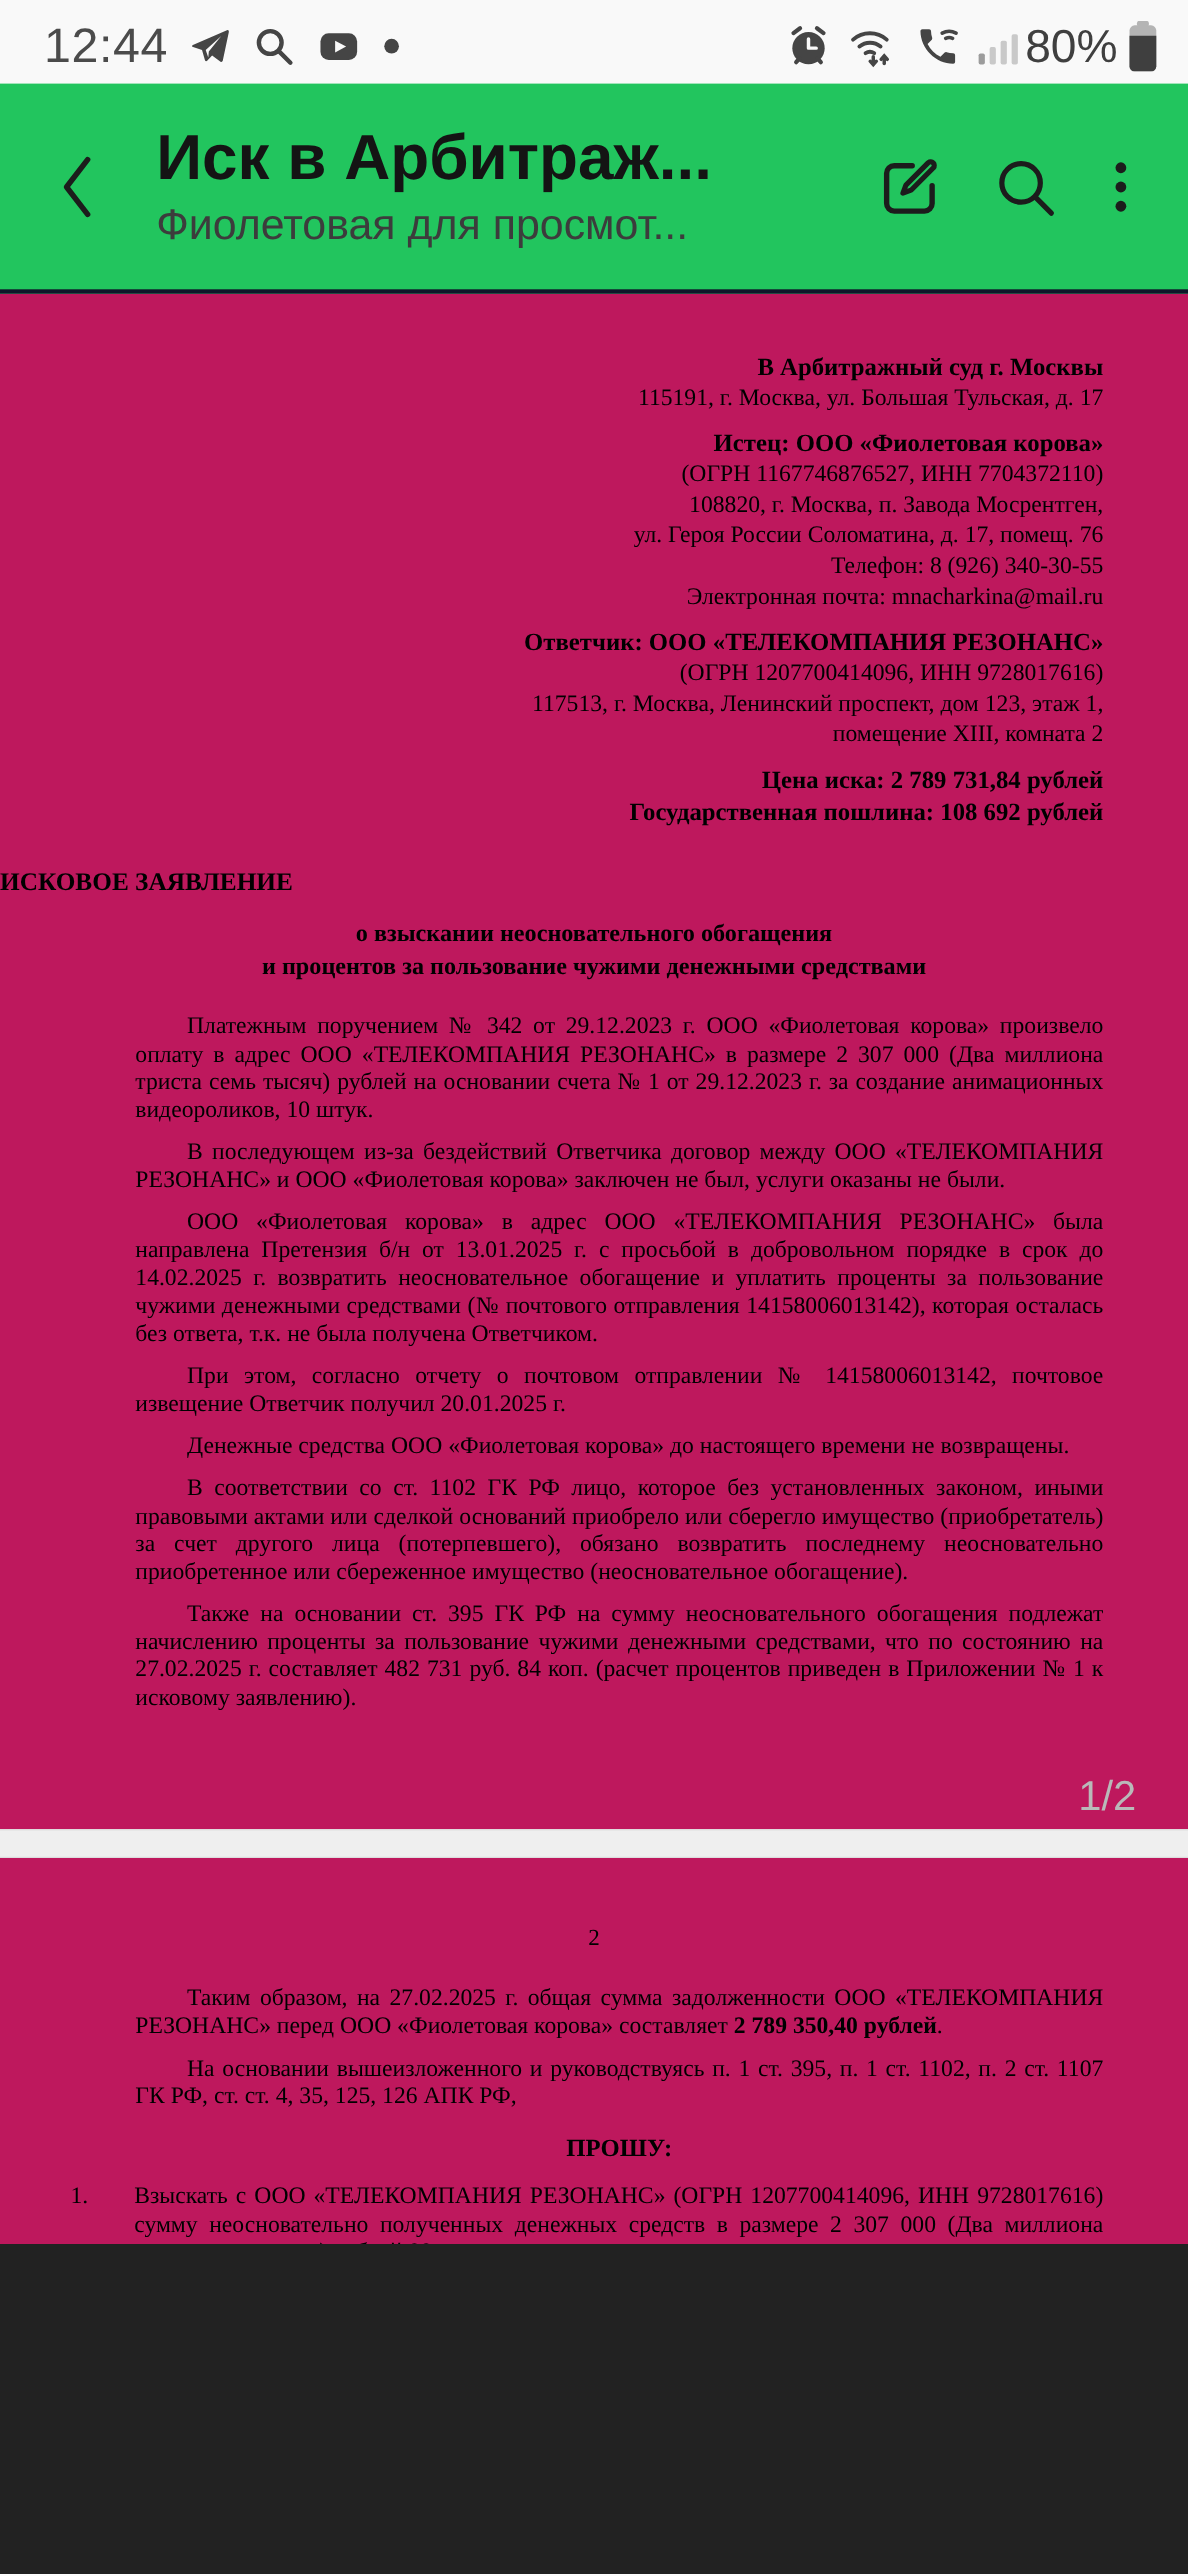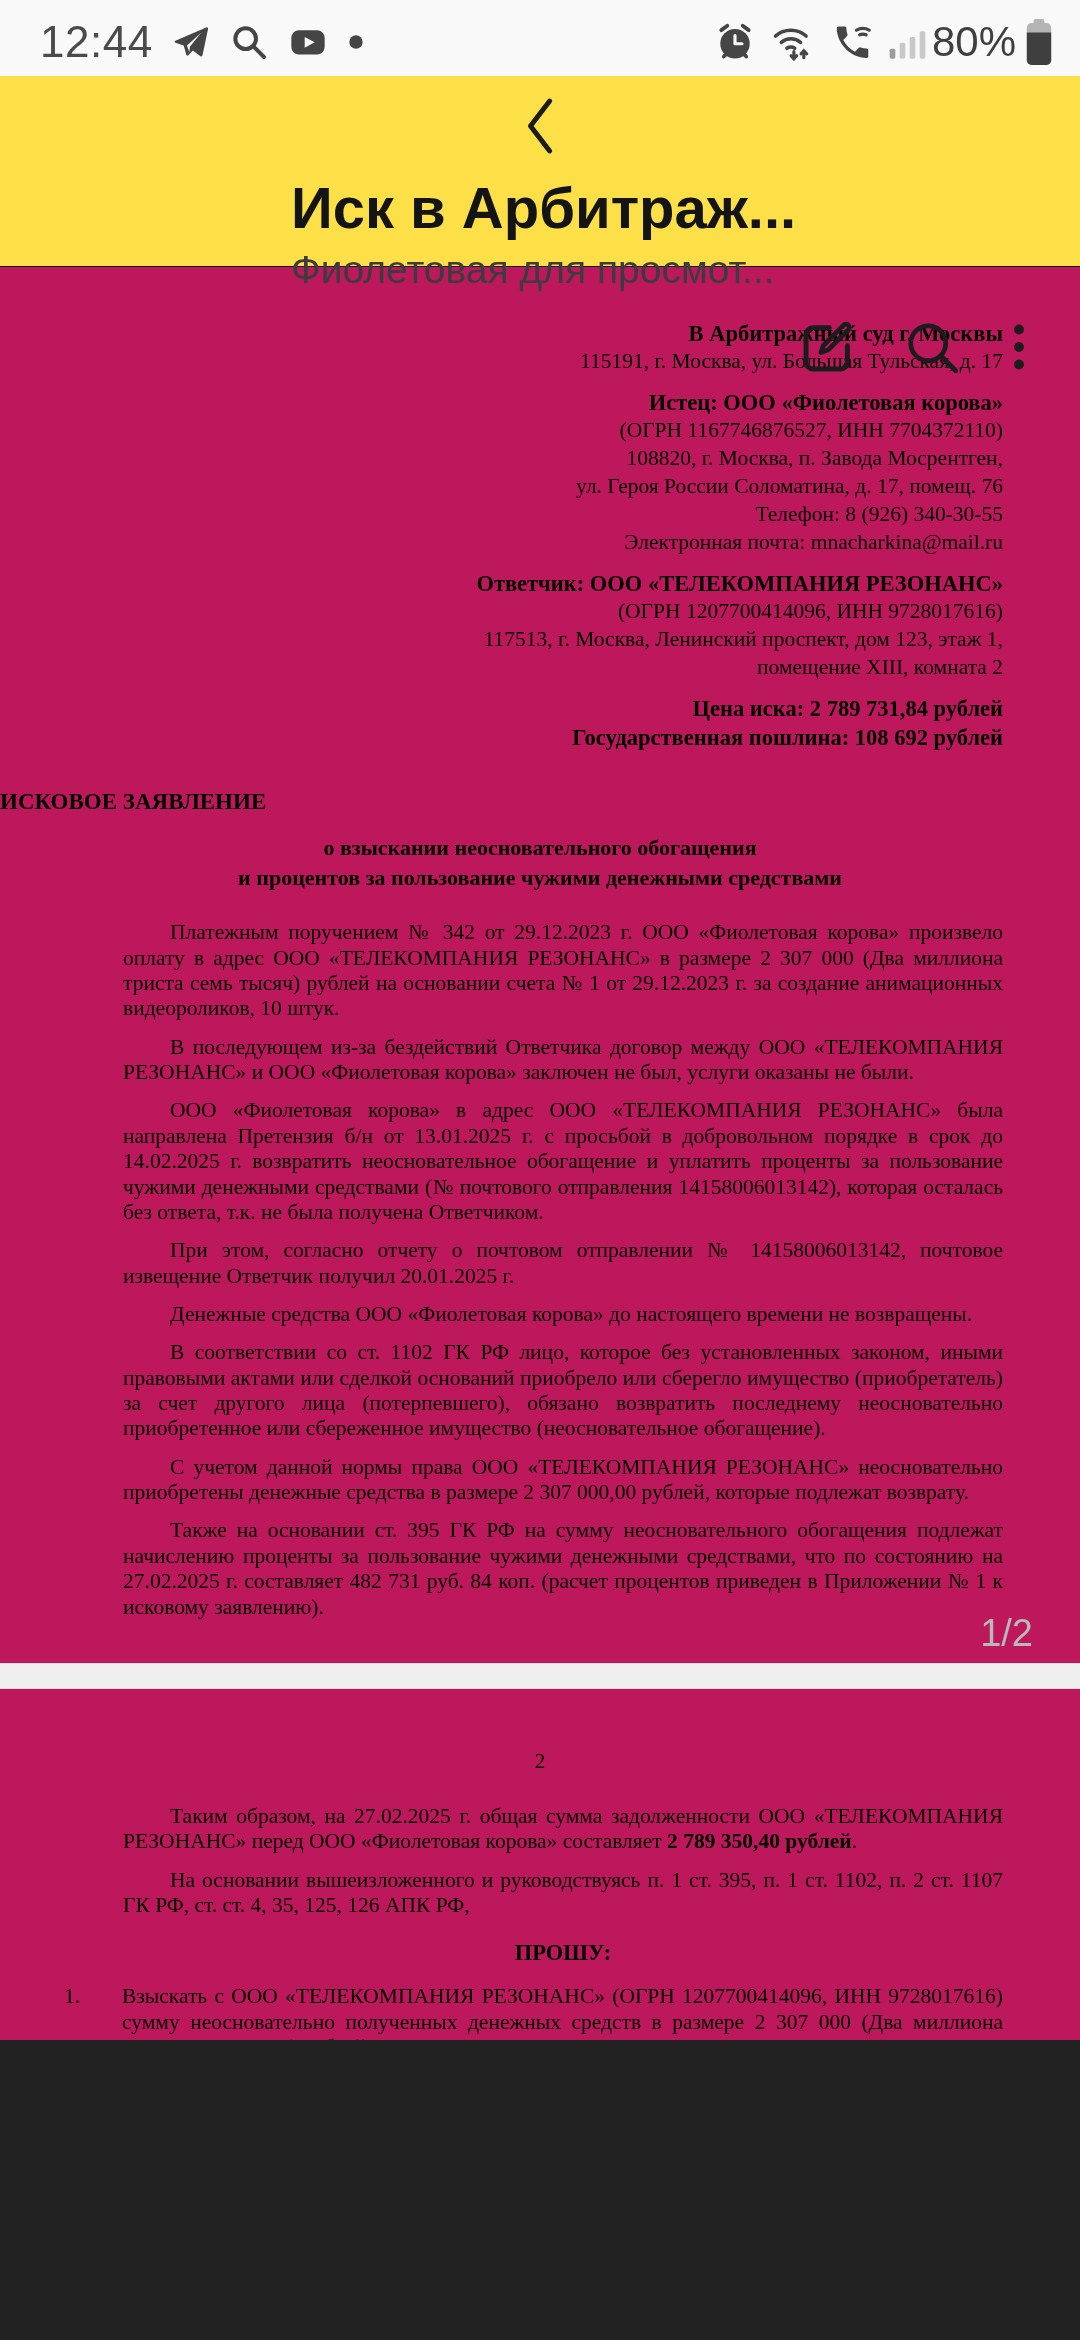--- a/index.html
+++ b/index.html
@@ -18,23 +18,23 @@
   }
   .sb-time { font-size:44px; color:#4b4b4b; letter-spacing:0.5px; }
   .sb-ico { display:inline-flex; margin-left:18px; }
   .sb-spacer { flex:1; }
   .sb-right .sb-ico { margin-left:14px; }
   .sb-batt-text { font-size:42px; color:#3f3f3f; margin-left:4px; }
 
   
   .app-bar {
     position:absolute; top:76px; left:0; right:0; height:191px;
-    background:#fde047; border-bottom:1px solid #0f172a;
+    background:#22c55e; border-bottom:4px solid #0f172a;
     display:flex; align-items:center; box-sizing:border-box;
-    padding:0 26px 0 30px; z-index:10;flex-direction:column;
+    padding:0 26px 0 30px; z-index:10;
   }
   .ab-back { width:84px; height:100px; display:flex; align-items:center; justify-content:center; flex:none; }
   .ab-titles { margin-left:28px; min-width:0; width:530px; flex:none; }
   .ab-title {
     font-size:58px; font-weight:bold; color:#141414; line-height:1.1;
     white-space:nowrap; overflow:hidden;
   }
   .ab-subtitle { font-size:39px; color:#3c3c3c; margin-top:8px; white-space:nowrap; overflow:hidden; }
   .ab-actions { display:flex; align-items:center; margin-left:auto; }
   .ab-btn { width:104px; height:110px; display:flex; align-items:center; justify-content:center; }
@@ -237,21 +237,20 @@
       <div>и процентов за пользование чужими денежными средствами</div>
     </div>
 
     <div class="doc-body">
       <p class="para">Платежным поручением № 342 от 29.12.2023 г. ООО «Фиолетовая корова» произвело оплату в адрес ООО «ТЕЛЕКОМПАНИЯ РЕЗОНАНС» в размере 2 307 000 (Два миллиона триста семь тысяч) рублей на основании счета № 1 от 29.12.2023 г. за создание анимационных видеороликов, 10 штук.</p>
       <p class="para">В последующем из-за бездействий Ответчика договор между ООО «ТЕЛЕКОМПАНИЯ РЕЗОНАНС» и ООО «Фиолетовая корова» заключен не был, услуги оказаны не были.</p>
       <p class="para">ООО «Фиолетовая корова» в адрес ООО «ТЕЛЕКОМПАНИЯ РЕЗОНАНС» была направлена Претензия б/н от 13.01.2025 г. с просьбой в добровольном порядке в срок до 14.02.2025 г. возвратить неосновательное обогащение и уплатить проценты за пользование чужими денежными средствами (№ почтового отправления 14158006013142), которая осталась без ответа, т.к. не была получена Ответчиком.</p>
       <p class="para">При этом, согласно отчету о почтовом отправлении № 14158006013142, почтовое извещение Ответчик получил 20.01.2025 г.</p>
       <p class="para">Денежные средства ООО «Фиолетовая корова» до настоящего времени не возвращены.</p>
       <p class="para">В соответствии со ст. 1102 ГК РФ лицо, которое без установленных законом, иными правовыми актами или сделкой оснований приобрело или сберегло имущество (приобретатель) за счет другого лица (потерпевшего), обязано возвратить последнему неосновательно приобретенное или сбереженное имущество (неосновательное обогащение).</p>
-      <p class="para">С учетом данной нормы права ООО «ТЕЛЕКОМПАНИЯ РЕЗОНАНС» неосновательно приобретены денежные средства в размере 2 307 000,00 рублей, которые подлежат возврату.</p>
       <p class="para">Также на основании ст. 395 ГК РФ на сумму неосновательного обогащения подлежат начислению проценты за пользование чужими денежными средствами, что по состоянию на 27.02.2025 г. составляет 482 731 руб. 84 коп. (расчет процентов приведен в Приложении № 1 к исковому заявлению).</p>
     </div>
 
     <div class="page-indicator">1/2</div>
   </div>
 
   <div id="page-sep"></div>
 
   <div class="page" id="page2">
     <div class="pgnum">2</div>

